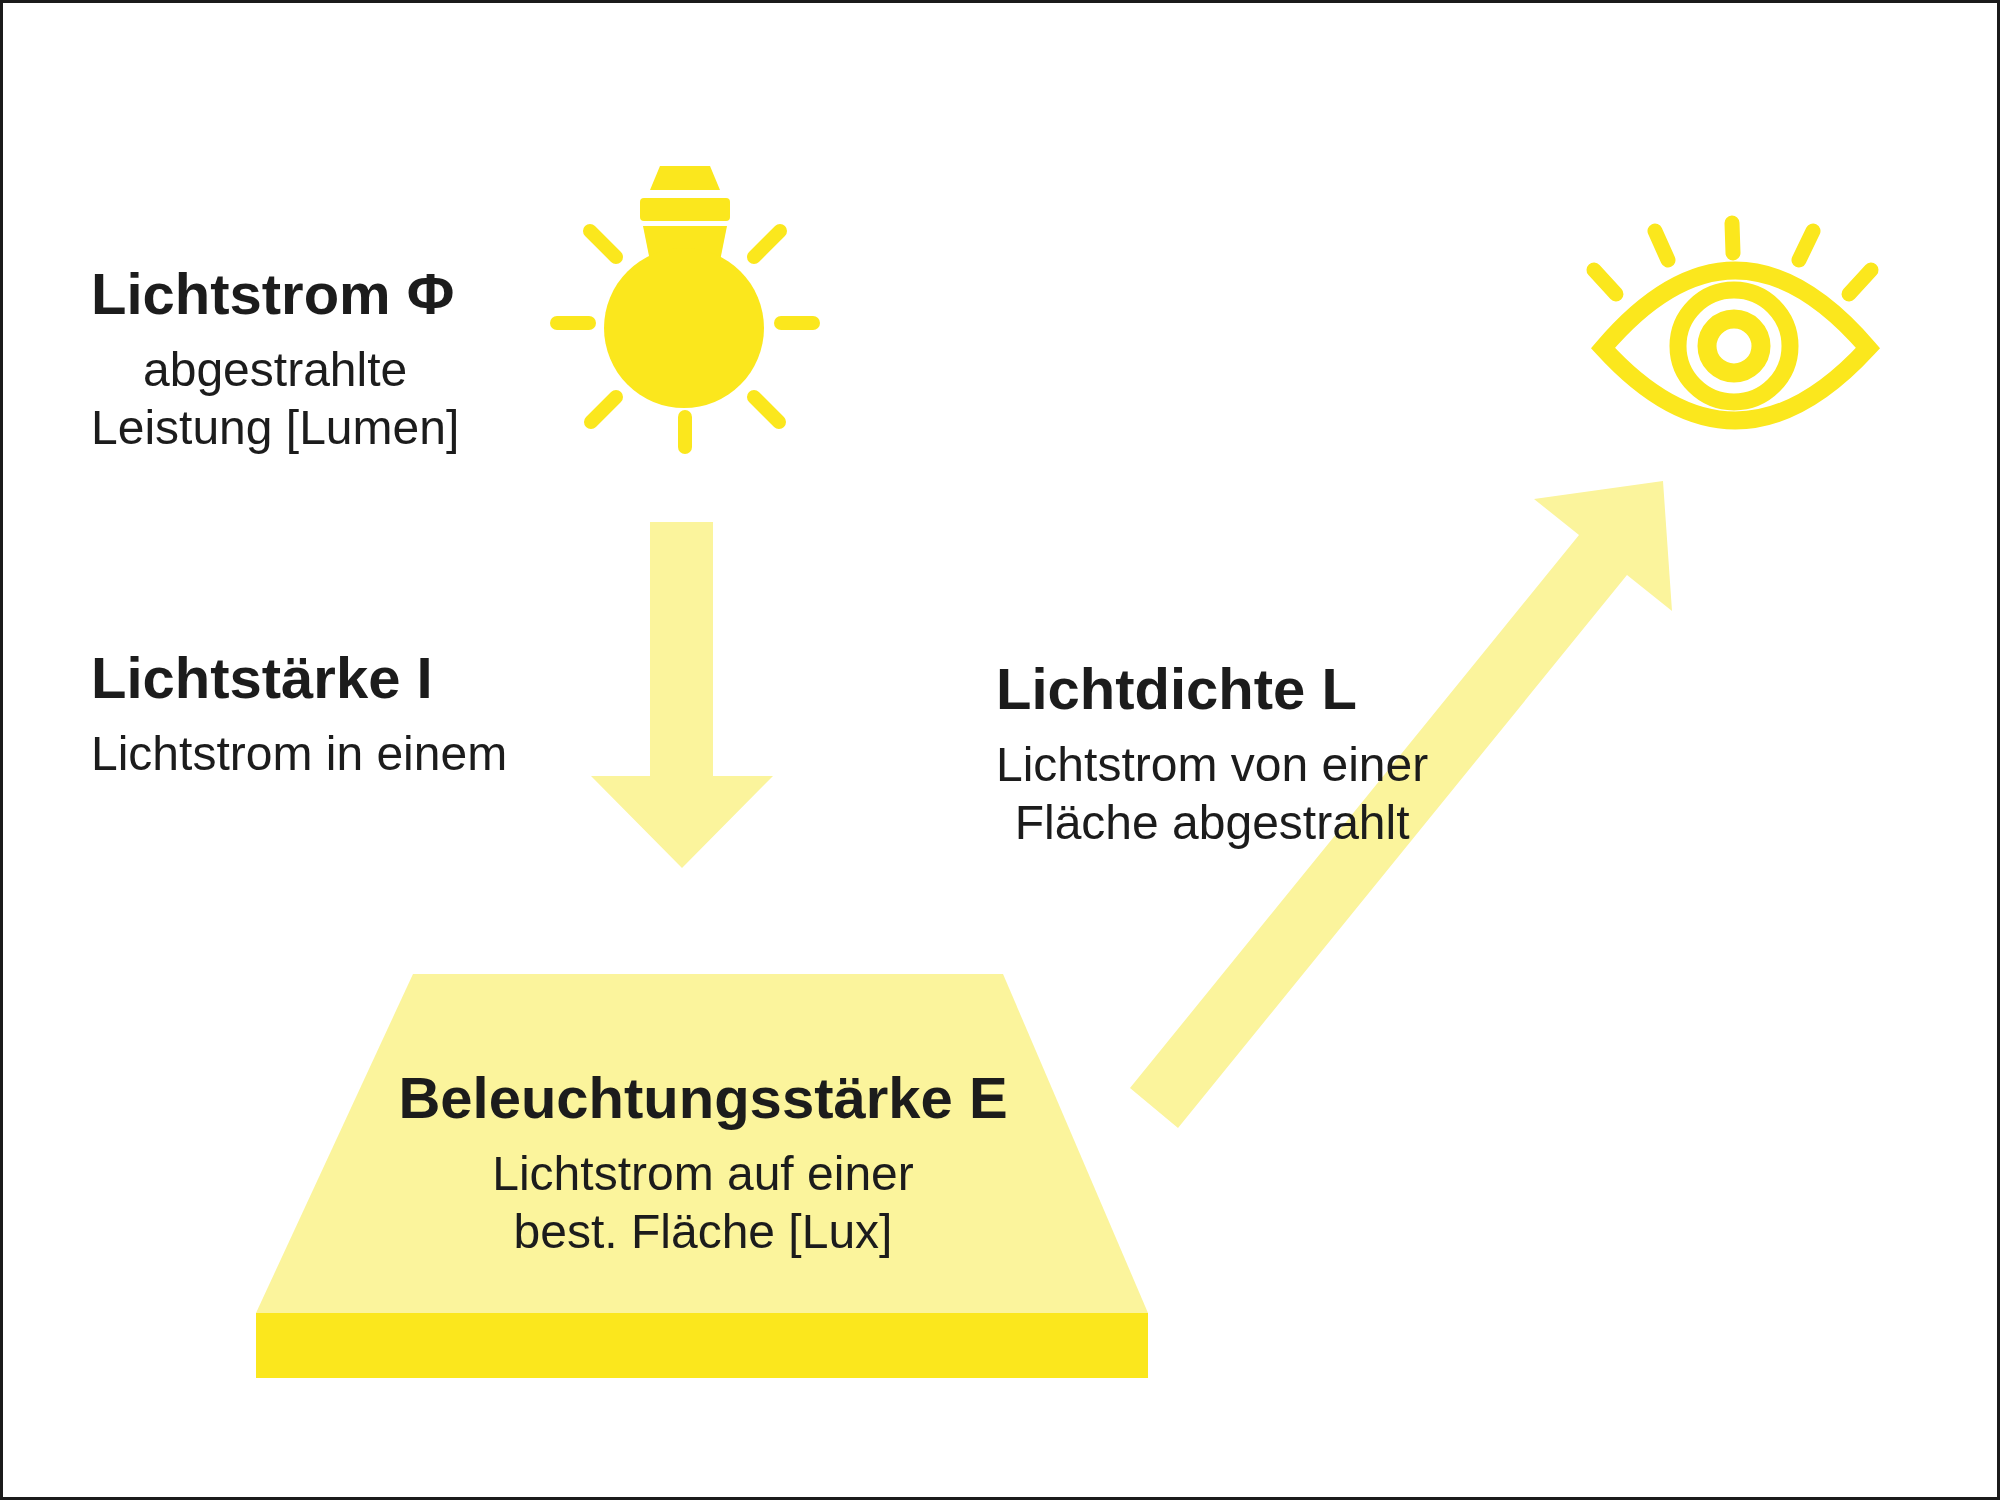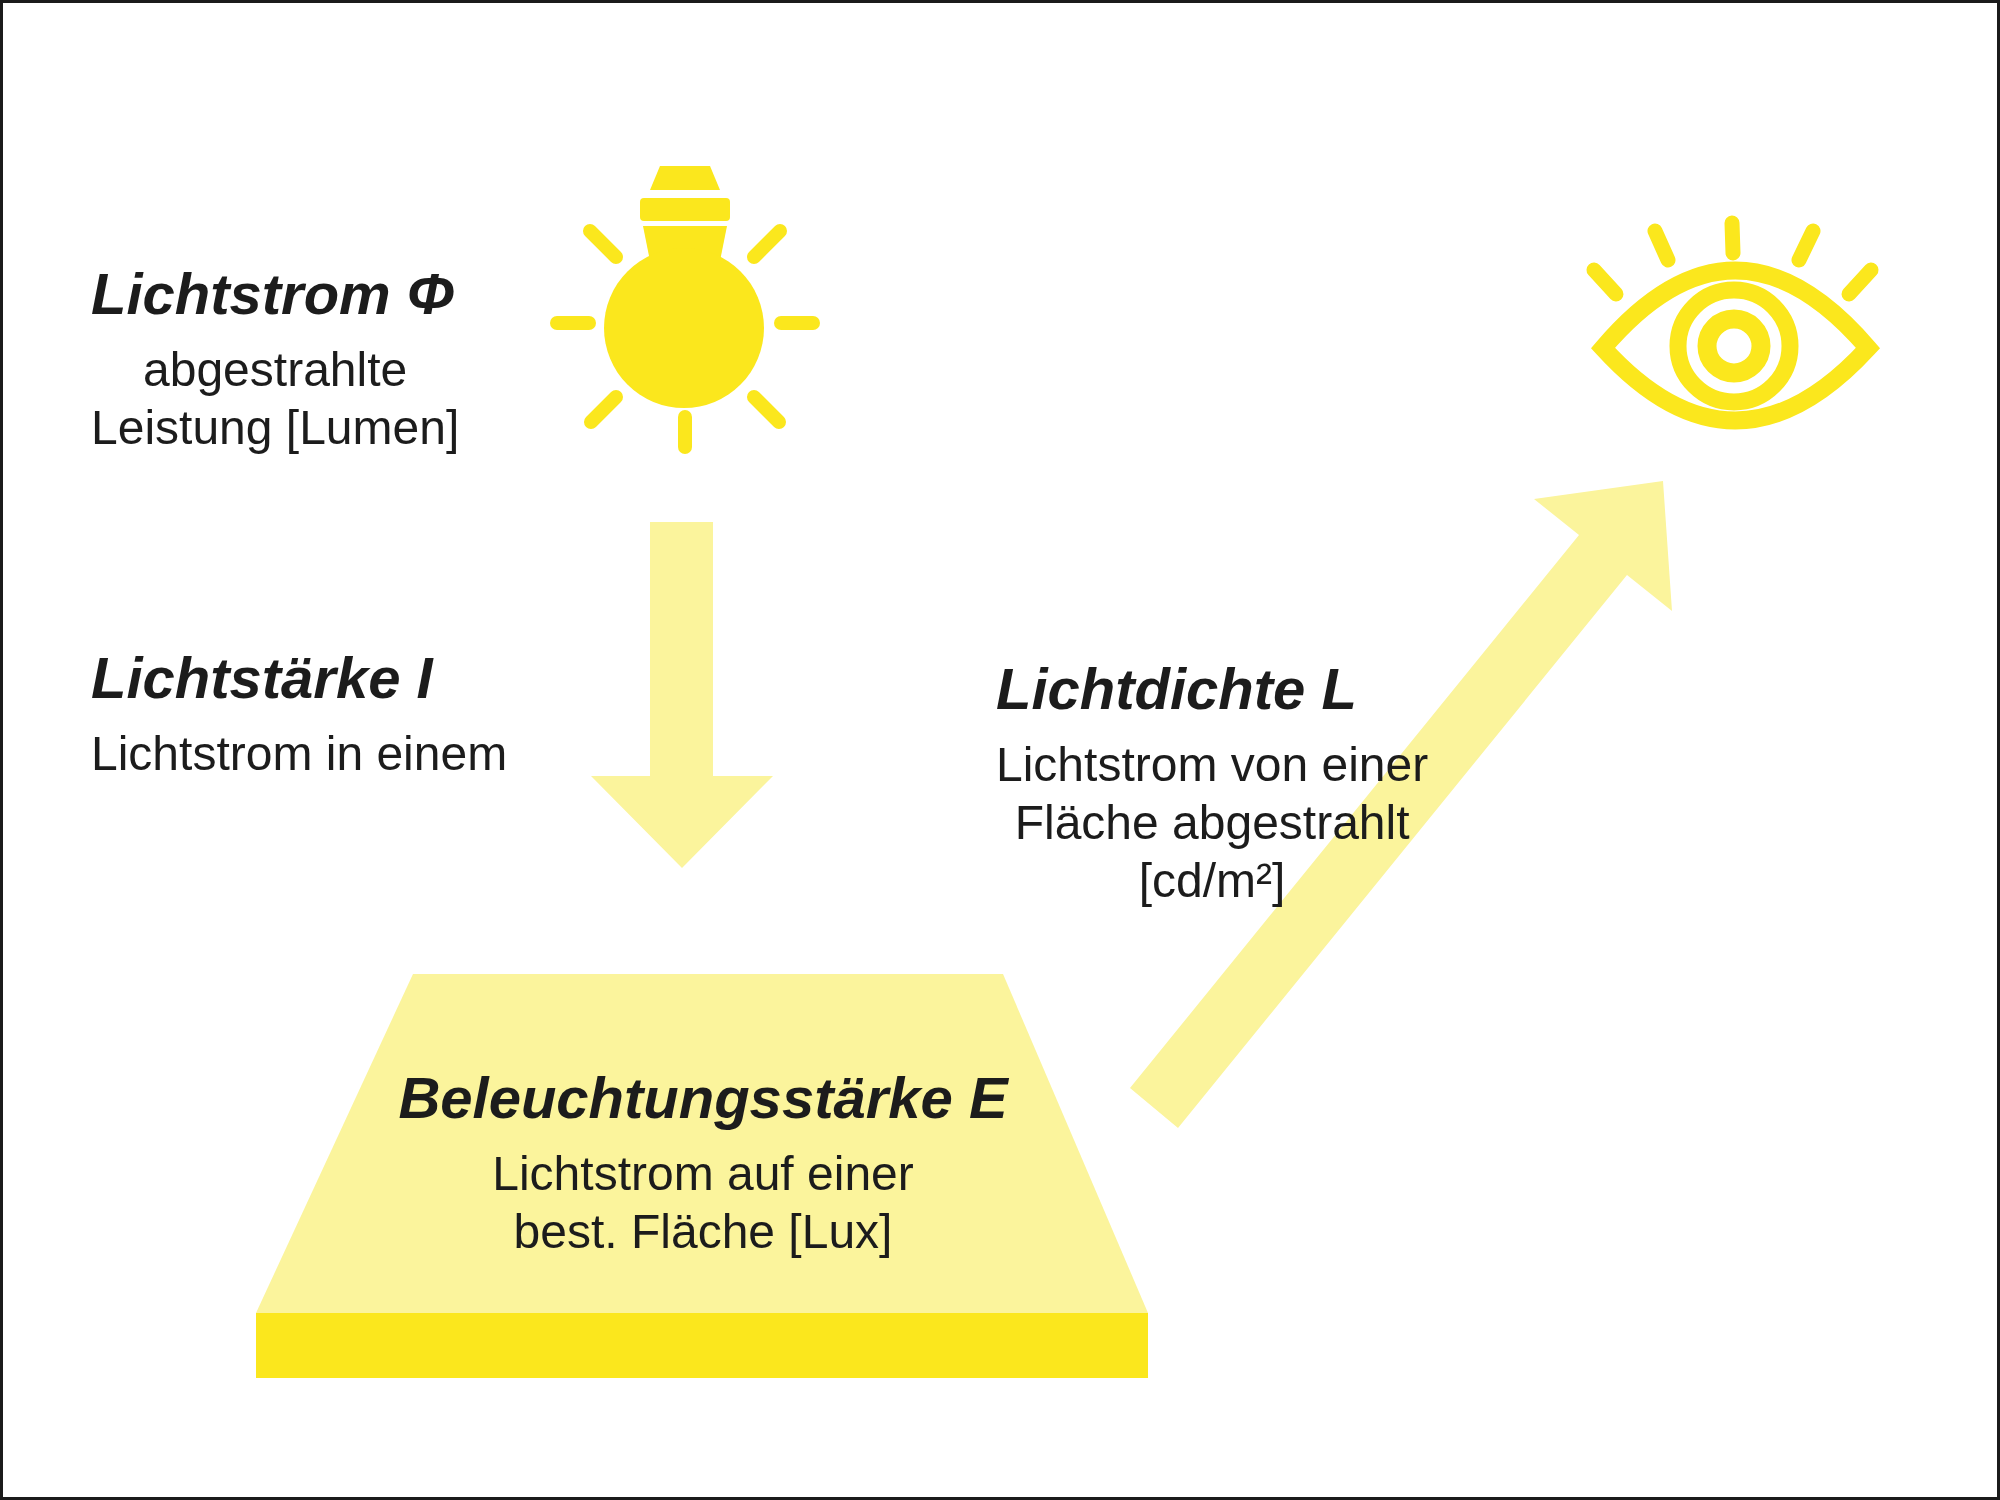--- a/index.html
+++ b/index.html
@@ -19,21 +19,20 @@
     left: 0; top: 0;
     width: 2000px;
     height: 1500px;
   }
   .tblock { position: absolute; white-space: nowrap; }
   .tblock .title {
     font-size: 58px;
     font-weight: bold;
     line-height: 70px;
     margin-bottom: 12px;
-    font-style: italic;
   }
   .tblock .line {
     font-size: 48px;
     font-weight: normal;
     line-height: 58px;
     text-align: center;
   }
   .tblock.centered { text-align: center; }
   .tblock.centered .title { }
 </style>
@@ -93,21 +92,20 @@
 
   <div class="tblock" style="left:88px; top:616px;margin-top:24px;">
     <div class="title">Lichtstärke I</div>
     <div class="line">Lichtstrom in einem</div>
   </div>
 
   <div class="tblock" style="left:993px; top:651px;">
     <div class="title">Lichtdichte L</div>
     <div class="line">Lichtstrom von einer</div>
     <div class="line">Fläche abgestrahlt</div>
-    <div class="line">[cd/m²]</div>
   </div>
 
   <div class="tblock centered" style="left:260px; top:1060px; width:880px;">
     <div class="title">Beleuchtungsstärke E</div>
     <div class="line">Lichtstrom auf einer</div>
     <div class="line">best. Fläche [Lux]</div>
   </div>
 
 </div>
 

